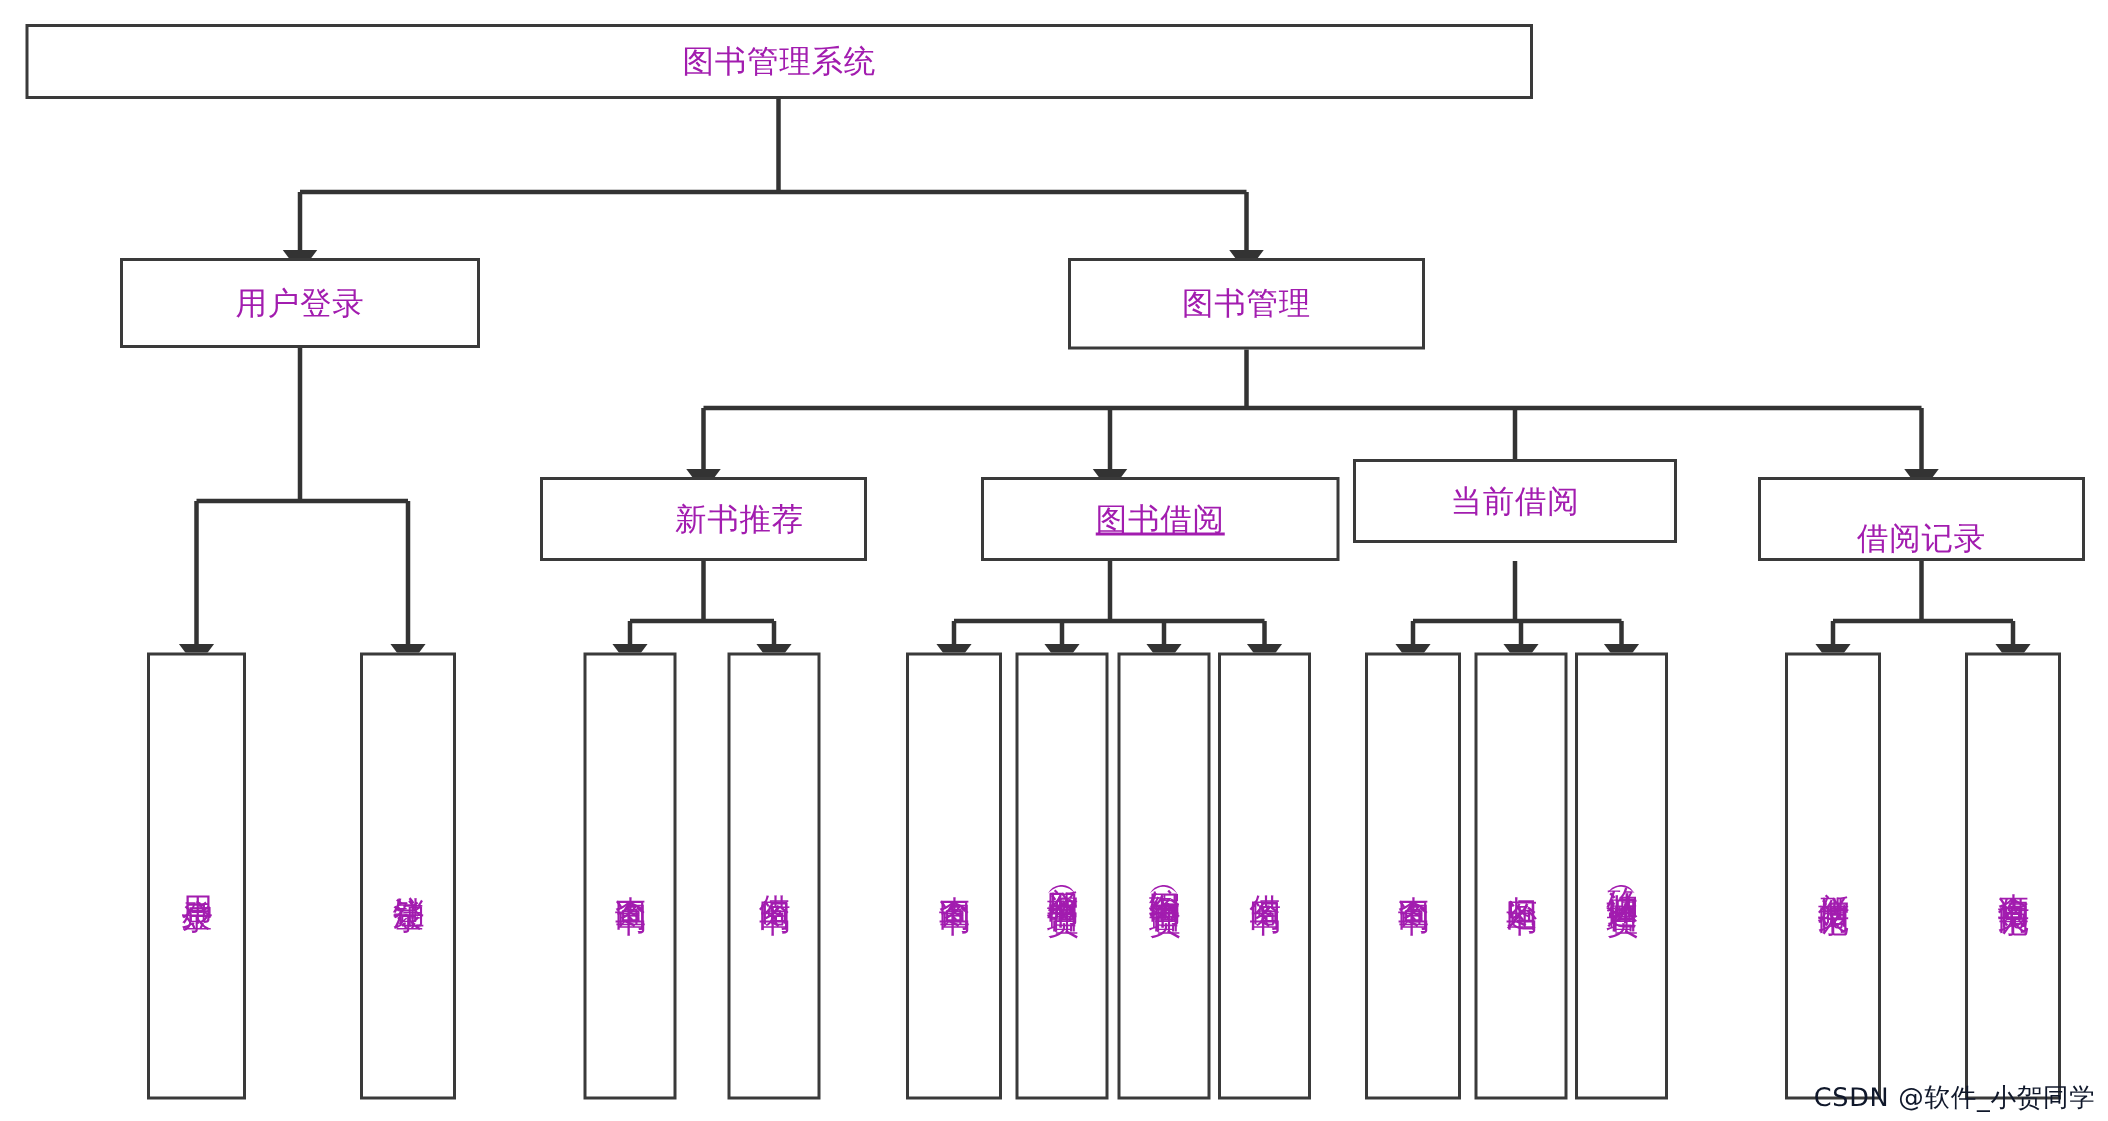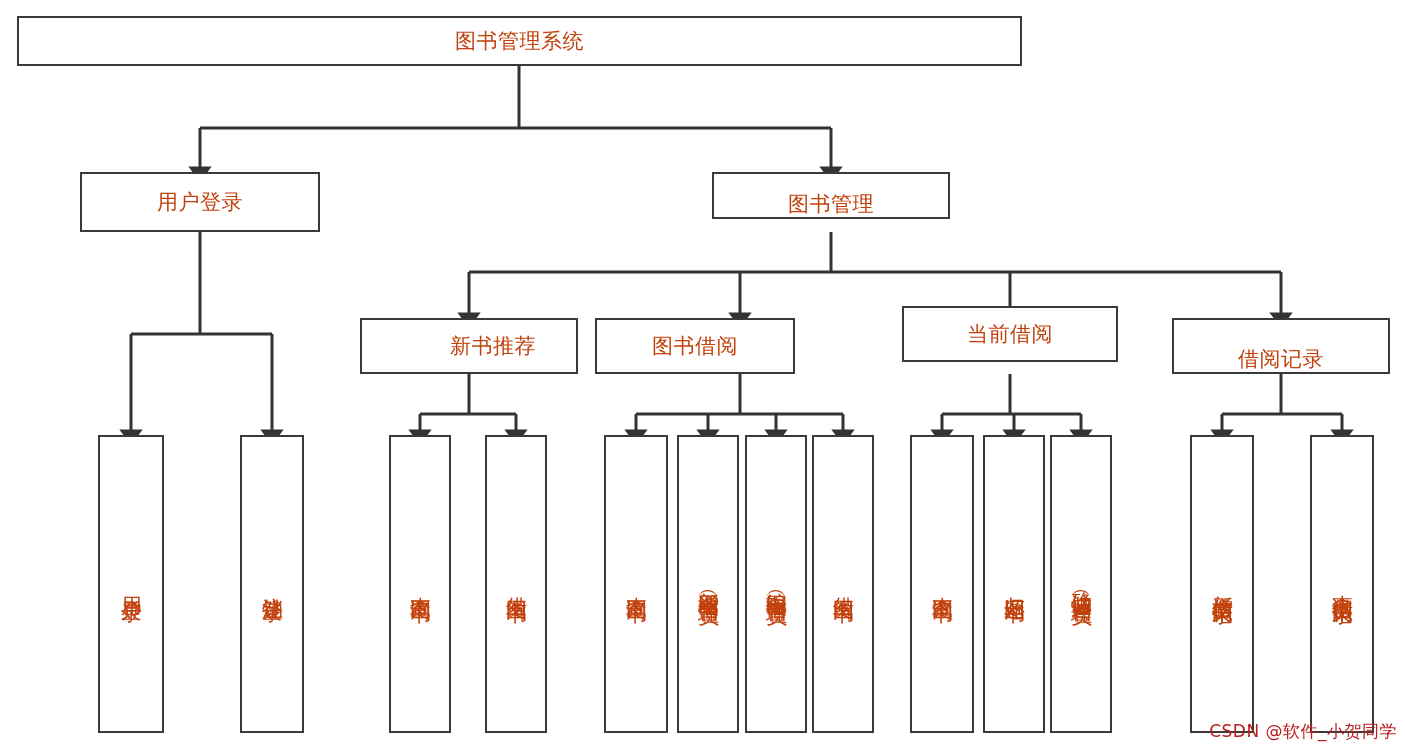--- a/index.html
+++ b/index.html
@@ -27,21 +27,21 @@
     height: 747px;
   }
   .node {
     position: absolute;
     box-sizing: border-box;
     background: #ffffff;
     border: 2px solid #3a3a3a;
     display: flex;
     align-items: center;
     justify-content: center;
-    color: #c2410c;
+    color: #a21caf;
   }
   .node-label {
     display: block;
     text-align: center;
     line-height: 1.18;
     white-space: pre;
   }
   .node.horizontal .node-label {
     font-size: 21px;
     letter-spacing: 0.5px;
@@ -55,21 +55,21 @@
     text-orientation: upright;
     font-size: 21px;
     letter-spacing: 2px;
     line-height: 1.0;
   }
   .watermark {
     position: absolute;
     right: 8px;
     bottom: 4px;
     font-size: 17px;
-    color: #b91c1c;
+    color: #0f172a;
     letter-spacing: 0.5px;
     white-space: pre;
     pointer-events: none;
   }
 </style>
 </head>
 <body>
 
 <div id="diagram-root">
 
@@ -116,27 +116,27 @@
       </g>
   </svg>
 
   <div id="node-layer">
       <div class="node horizontal" style="left: 17px; top: 16px; width: 1005px; height: 50px;">
         <span class="node-label">图书管理系统</span>
       </div>
       <div class="node horizontal" style="left: 80px; top: 172px; width: 240px; height: 60px;">
         <span class="node-label">用户登录</span>
       </div>
-      <div class="node horizontal" style="left: 712px; top: 172px; width: 238px; height: 47px; align-items: flex-end;">
+      <div class="node horizontal" style="left: 712px; top: 172px; width: 238px; height: 61px;">
         <span class="node-label">图书管理</span>
       </div>
       <div class="node horizontal" style="left: 360px; top: 318px; width: 218px; height: 56px; padding-left: 48px;">
         <span class="node-label">新书推荐</span>
       </div>
-      <div class="node horizontal" style="left: 595px; top: 318px; width: 200px; height: 56px;">
+      <div class="node horizontal" style="left: 654px; top: 318px; width: 239px; height: 56px; text-decoration: underline;">
         <span class="node-label">图书借阅</span>
       </div>
       <div class="node horizontal" style="left: 902px; top: 306px; width: 216px; height: 56px;">
         <span class="node-label">当前借阅</span>
       </div>
       <div class="node horizontal" style="left: 1172px; top: 318px; width: 218px; height: 56px; align-items: flex-end;">
         <span class="node-label">借阅记录</span>
       </div>
       <div class="node vertical" style="left: 98px; top: 435px; width: 66px; height: 298px;">
         <span class="node-label">用户登录</span>

